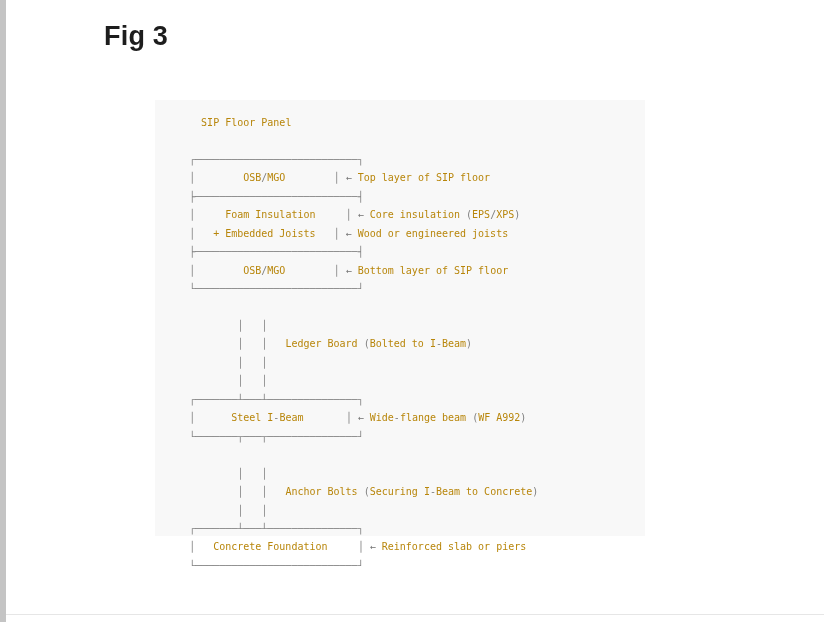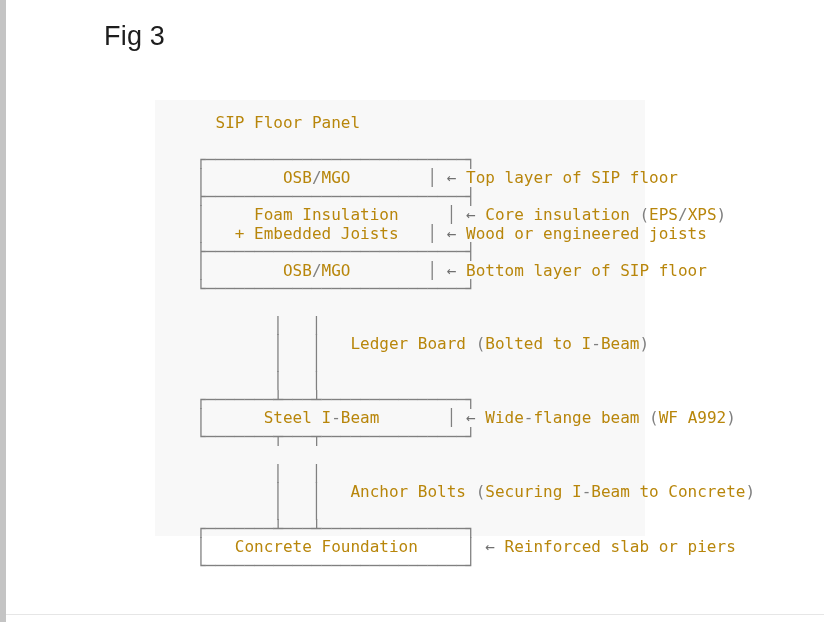--- a/index.html
+++ b/index.html
@@ -35,40 +35,40 @@
     left: 6px; top: 0;
     width: 818px;
     height: 614px;
     background: #ffffff;
   }
   #fig-title {
     position: absolute;
     left: 98px;
     top: 21px;
     font-size: 27px;
-    font-weight: 400;
+    font-weight: 700;
     color: #1d1d1d;
     letter-spacing: 0.2px;
     font-family: "Liberation Sans", sans-serif;
   }
   #code-block {
     position: absolute;
     left: 149px;
     top: 100px;
     width: 490px;
     height: 436px;
     background: #f8f8f8;
     box-sizing: border-box;
     padding: 14px 0 0 0;
   }
   pre#ascii-art {
     margin: 0;
     padding: 0 0 0 22px;
     font-family: "DejaVu Sans Mono", "Liberation Mono", monospace;
-    font-size: 16px;
+    font-size: 10px;
     line-height: 18.45px;
     white-space: pre;
     color: #7f7f7f;
     letter-spacing: 0px;
     tab-size: 4;
   }
   
   .kw   { color: #b8860b; }   
   .ident{ color: #b8860b; }
   .num  { color: #b8860b; }

